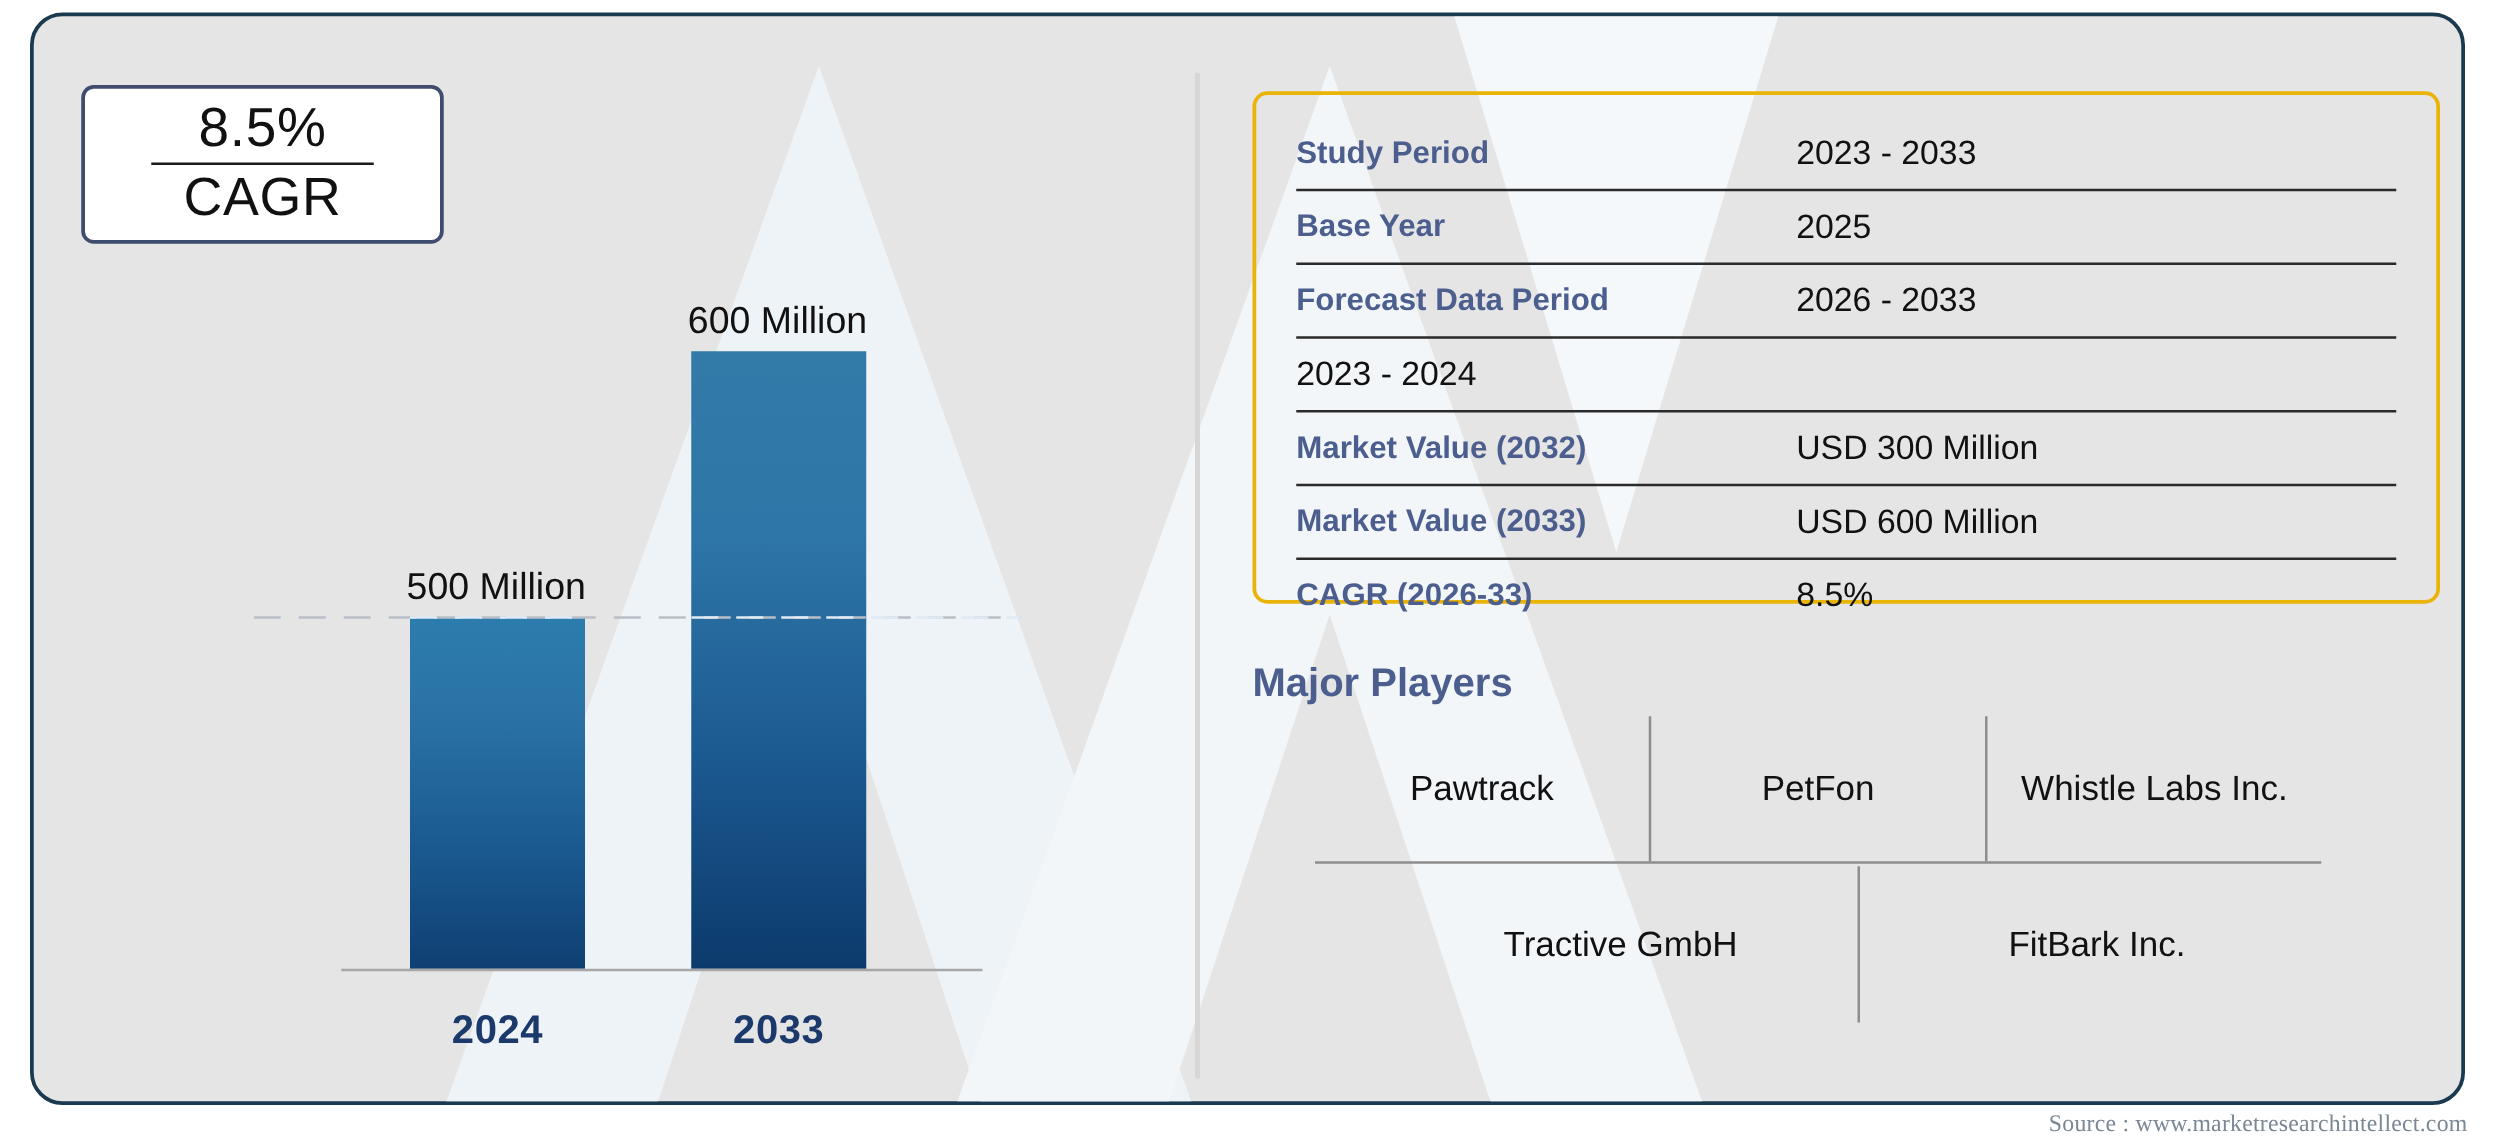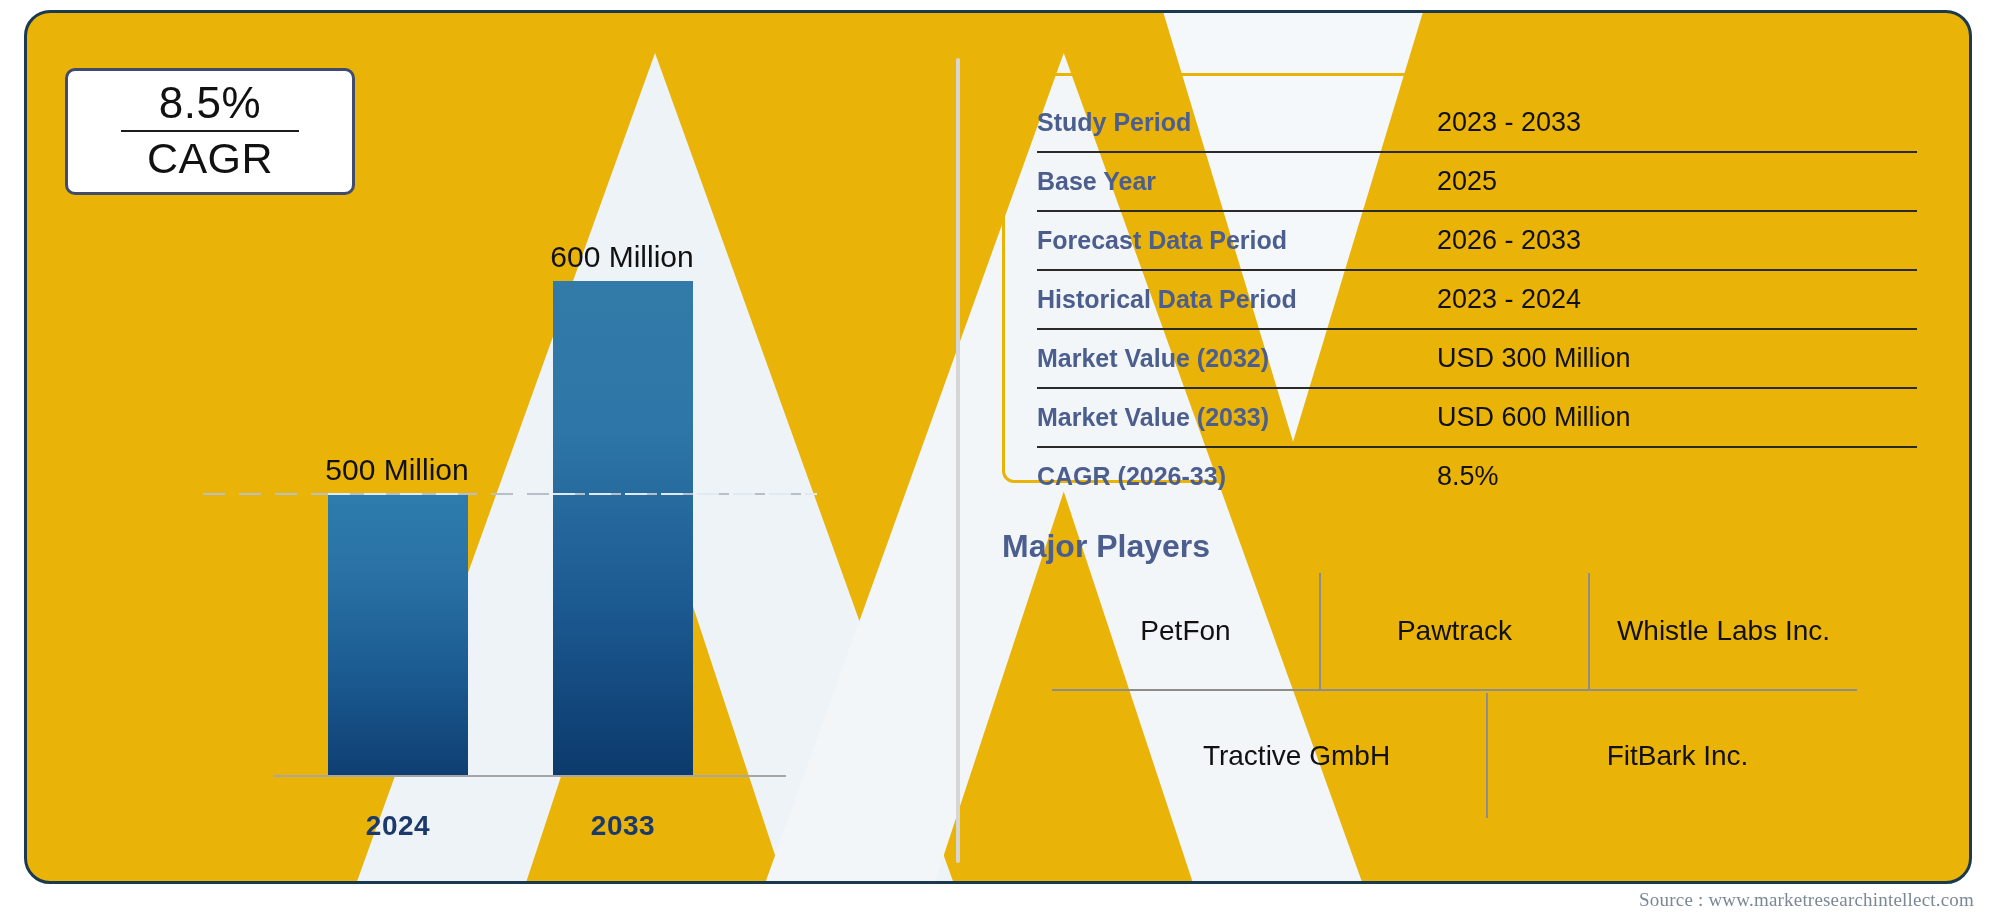--- a/index.html
+++ b/index.html
@@ -18,21 +18,21 @@
   
   .frame {
     position: absolute;
     left: 24px;
     top: 10px;
     width: 1948px;
     height: 874px;
     border: 3px solid #1b3a4f;
     border-radius: 26px;
     box-sizing: border-box;
-    background: #eab308;
+    background: #e5e5e5;
     overflow: hidden;
   }
 
   
   .watermark {
     position: absolute;
     inset: 0;
     pointer-events: none;
     z-index: 0;
   }
@@ -151,21 +151,21 @@
     bottom: 110px;
     width: 513px;
     height: 2px;
     background: #a7a7a7;
   }
   .year {
     position: absolute;
     bottom: 45px;
     width: 200px;
     text-align: center;
-    font-size: 28px;
+    font-size: 32px;
     font-weight: bold;
     color: #1b3a6b;
     letter-spacing: 0.5px;
   }
   .year-1 { left: 271px; }
   .year-2 { left: 496px; }
 
   
   .v-divider {
     position: absolute;
@@ -330,43 +330,42 @@
         </div>
         <div class="info-row">
           <div class="info-label">Base Year</div>
           <div class="info-value">2025</div>
         </div>
         <div class="info-row">
           <div class="info-label">Forecast Data Period</div>
           <div class="info-value">2026 - 2033</div>
         </div>
         <div class="info-row">
-          <div class="info-label">Historical Data Period</div>
           <div class="info-value">2023 - 2024</div>
         </div>
         <div class="info-row">
           <div class="info-label">Market Value (2032)</div>
           <div class="info-value">USD 300 Million</div>
         </div>
         <div class="info-row">
           <div class="info-label">Market Value (2033)</div>
           <div class="info-value">USD 600 Million</div>
         </div>
         <div class="info-row">
           <div class="info-label">CAGR (2026-33)</div>
           <div class="info-value">8.5%</div>
         </div>
       </div>
 
       <div class="players-heading">Major Players</div>
 
       <div class="players">
         <div class="players-row players-row-1">
+          <div class="player-cell">Pawtrack</div>
           <div class="player-cell">PetFon</div>
-          <div class="player-cell">Pawtrack</div>
           <div class="player-cell">Whistle Labs Inc.</div>
         </div>
         <div class="players-row players-row-2">
           <div class="player-cell">Tractive GmbH</div>
           <div class="player-cell">FitBark Inc.</div>
         </div>
       </div>
 
     </div>
   </div>

